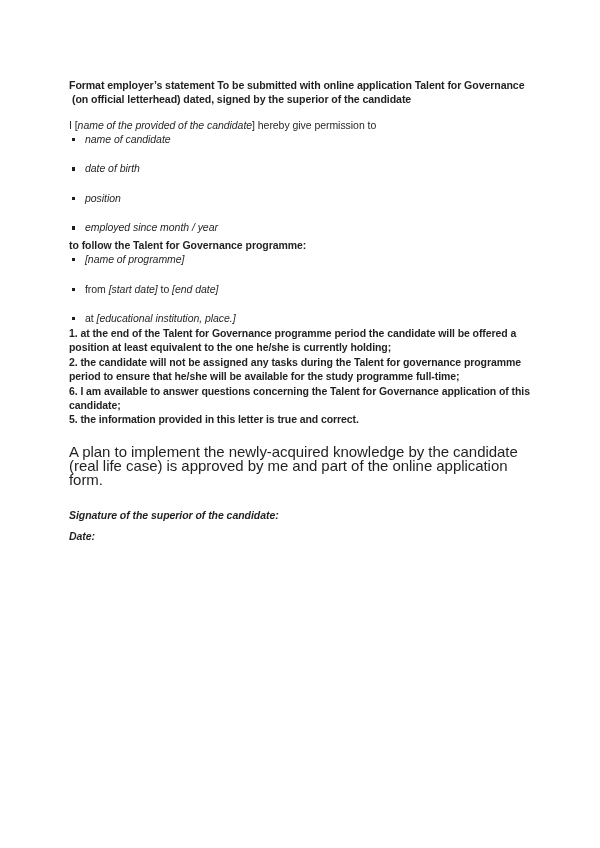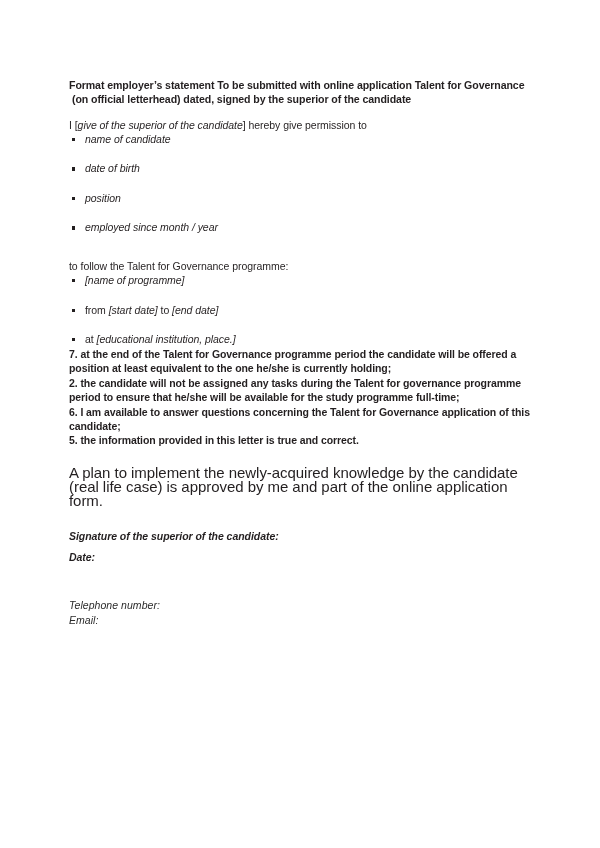--- a/index.html
+++ b/index.html
@@ -34,21 +34,21 @@
   }
   .title .l2 { display: block; padding-left: 3px; }
 
   
   .para {
     font-size: 10.5px;
     line-height: 13.9px;
     letter-spacing: -0.05px;
     margin: 0;
   }
-  .para.gap-top { margin-top: 25px; }
+  .para.gap-top { margin-top: 4px; font-weight: bold; }
 
   em, .it { font-style: italic; }
 
   
   ul.blist {
     list-style: none;
     margin: 0;
     padding: 0;
   }
   ul.blist li {
@@ -128,49 +128,45 @@
 
 <div class="page">
   <div class="doc">
 
     <p class="title">
       <span>Format employer’s statement To be submitted with online application Talent for Governance</span>
       <span class="l2">(on official letterhead) dated, signed by the superior of the candidate</span>
     </p>
 
     <p class="para">
-      <span>I [</span><em>give of the superior of the candidate</em><span>] hereby give permission to</span>
+      <span>I [</span><em>name of the provided of the candidate</em><span>] hereby give permission to</span>
     </p>
 
     <ul class="blist">
       <li><span>name of candidate</span></li>
       <li><span>date of birth</span></li>
       <li><span>position</span></li>
       <li><span>employed since month / year</span></li>
     </ul>
 
     <p class="para gap-top">to follow the Talent for Governance programme:</p>
 
     <ul class="blist">
       <li><span>[name of programme]</span></li>
       <li><span class="plain">from </span><span>[start date]</span><span class="plain"> to </span><span>[end date]</span></li>
       <li><span class="plain">at </span><span>[educational institution, place.]</span></li>
     </ul>
 
     <ol class="declarations">
-      <li>7. at the end of the Talent for Governance programme period the candidate will be offered a position at least equivalent to the one he/she is currently holding;</li>
+      <li>1. at the end of the Talent for Governance programme period the candidate will be offered a position at least equivalent to the one he/she is currently holding;</li>
       <li>2. the candidate will not be assigned any tasks during the Talent for governance programme period to ensure that he/she will be available for the study programme full-time;</li>
       <li>6. I am available to answer questions concerning the Talent for Governance application of this candidate;</li>
       <li>5. the information provided in this letter is true and correct.</li>
     </ol>
 
     <p class="plan">A plan to implement the newly-acquired knowledge by the candidate (real life case) is approved by me and part of the online application form.</p>
 
     <p class="field field-signature">Signature of the superior of the candidate:</p>
     <p class="field field-date">Date:</p>
 
-    <div class="contact-block">
-      <p class="contact">Telephone number:</p>
-      <p class="contact">Email:</p>
-    </div>
 
   </div>
 </div>
 
 </body></html>

